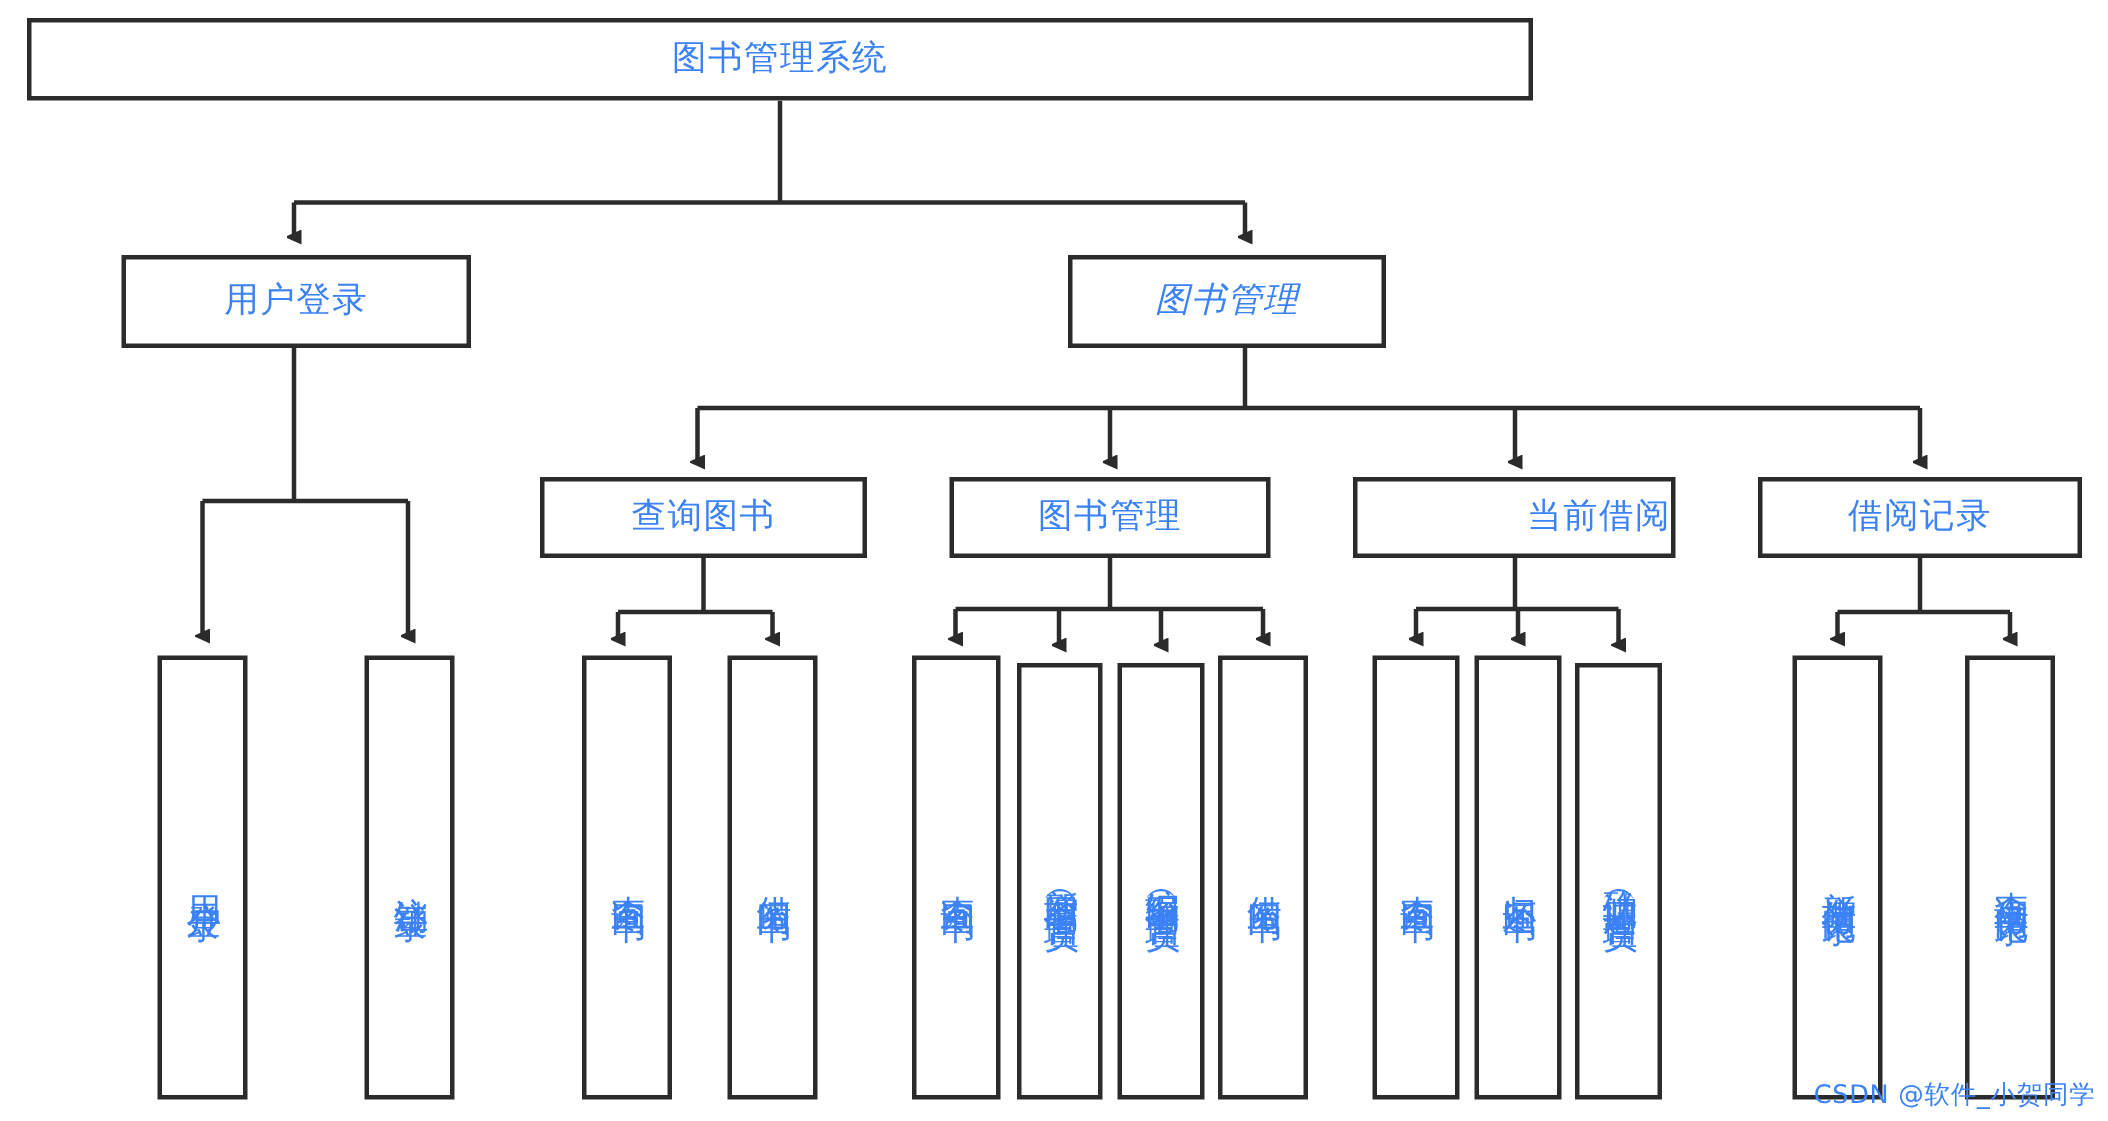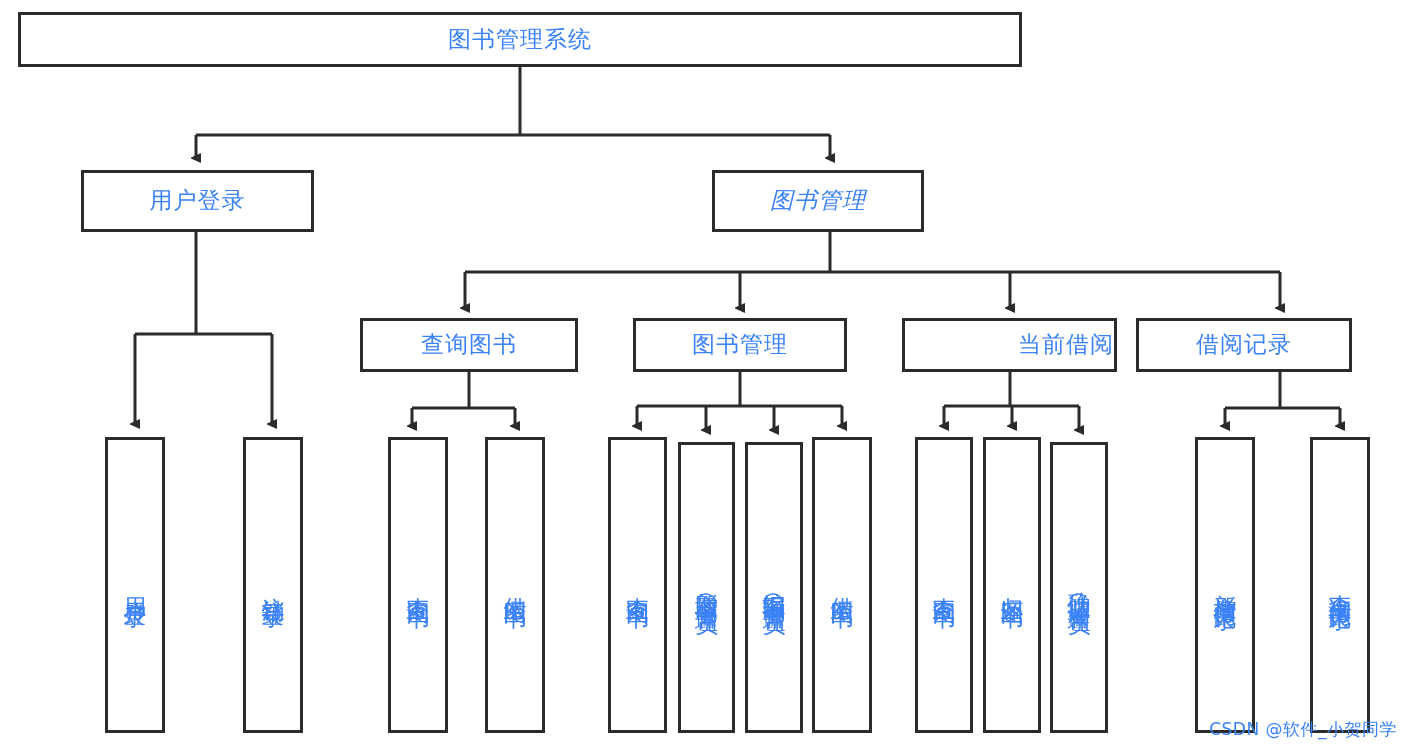--- a/index.html
+++ b/index.html
@@ -137,21 +137,21 @@
 
   <div class="node horiz" style="left:360px; top:318px; width:218px; height:54px;">
     <span class="nlabel">查询图书</span>
   </div>
   <div class="node horiz" style="left:633px; top:318px; width:214px; height:54px;">
     <span class="nlabel">图书管理</span>
   </div>
   <div class="node horiz" style="left:902px; top:318px; width:215px; height:54px;justify-content:flex-end;">
     <span class="nlabel">当前借阅</span>
   </div>
-  <div class="node horiz" style="left:1136px; top:318px; width:216px; height:54px;">
+  <div class="node horiz" style="left:1172px; top:318px; width:216px; height:54px;">
     <span class="nlabel">借阅记录</span>
   </div>
 
   <div class="node vert" style="left:105px; top:437px; width:60px; height:296px;">
     <span class="nlabel">用户登录</span>
   </div>
   <div class="node vert" style="left:243px; top:437px; width:60px; height:296px;">
     <span class="nlabel">注销登录</span>
   </div>
 

